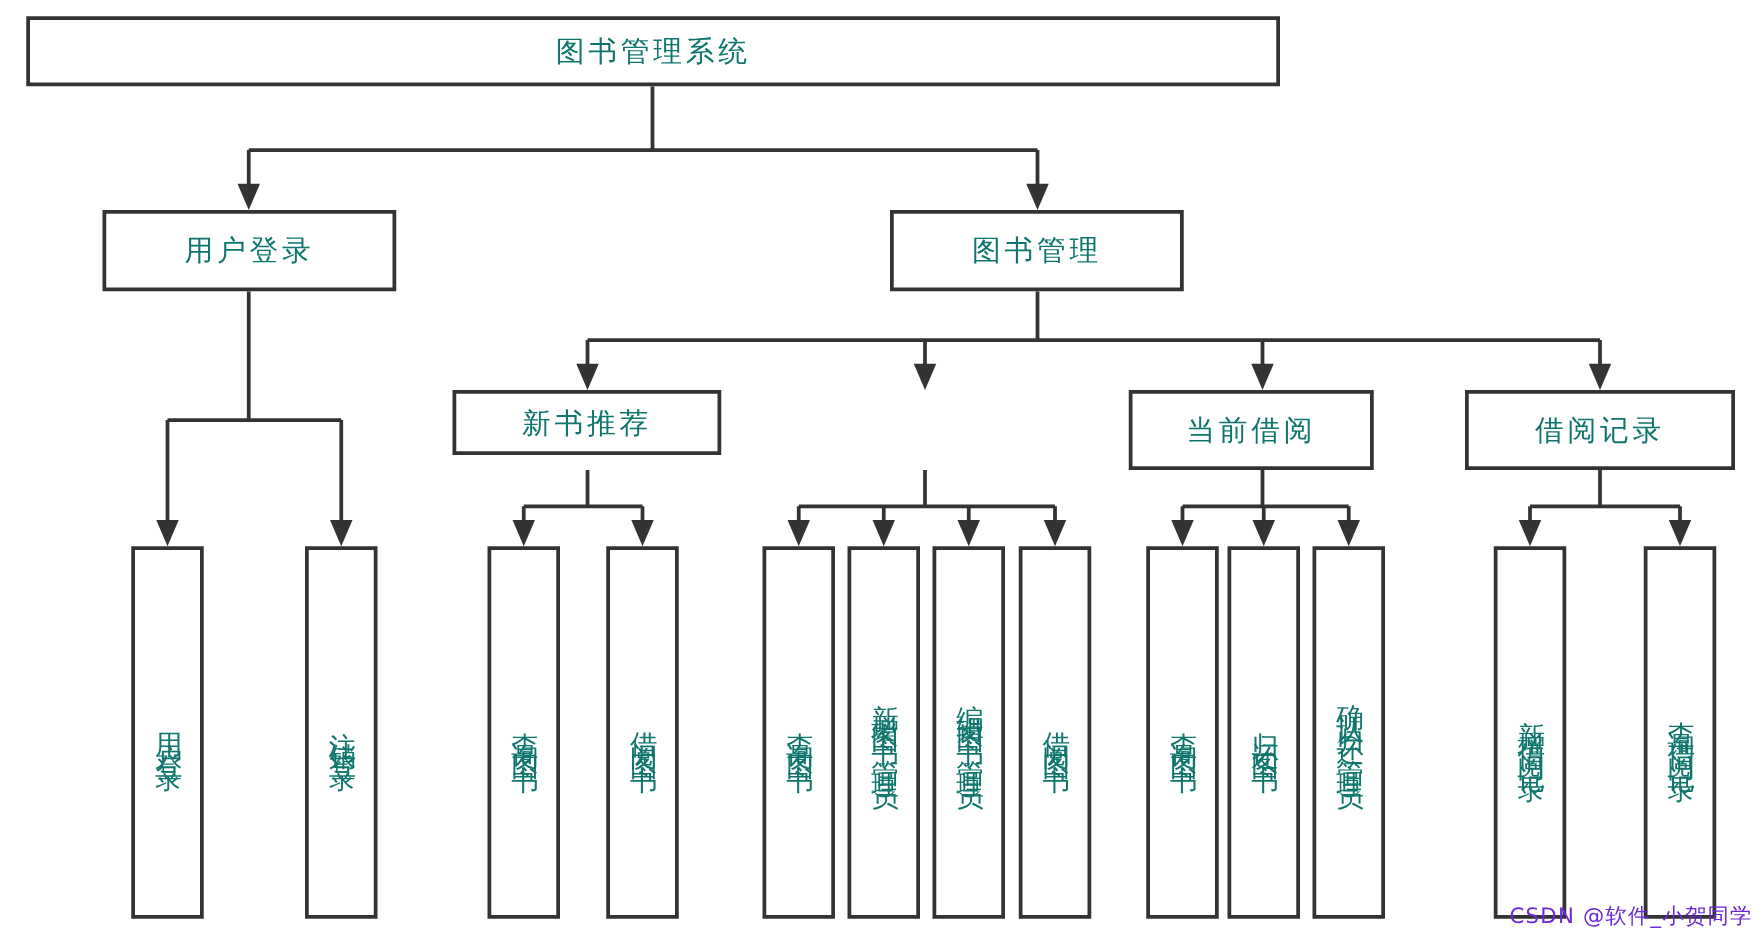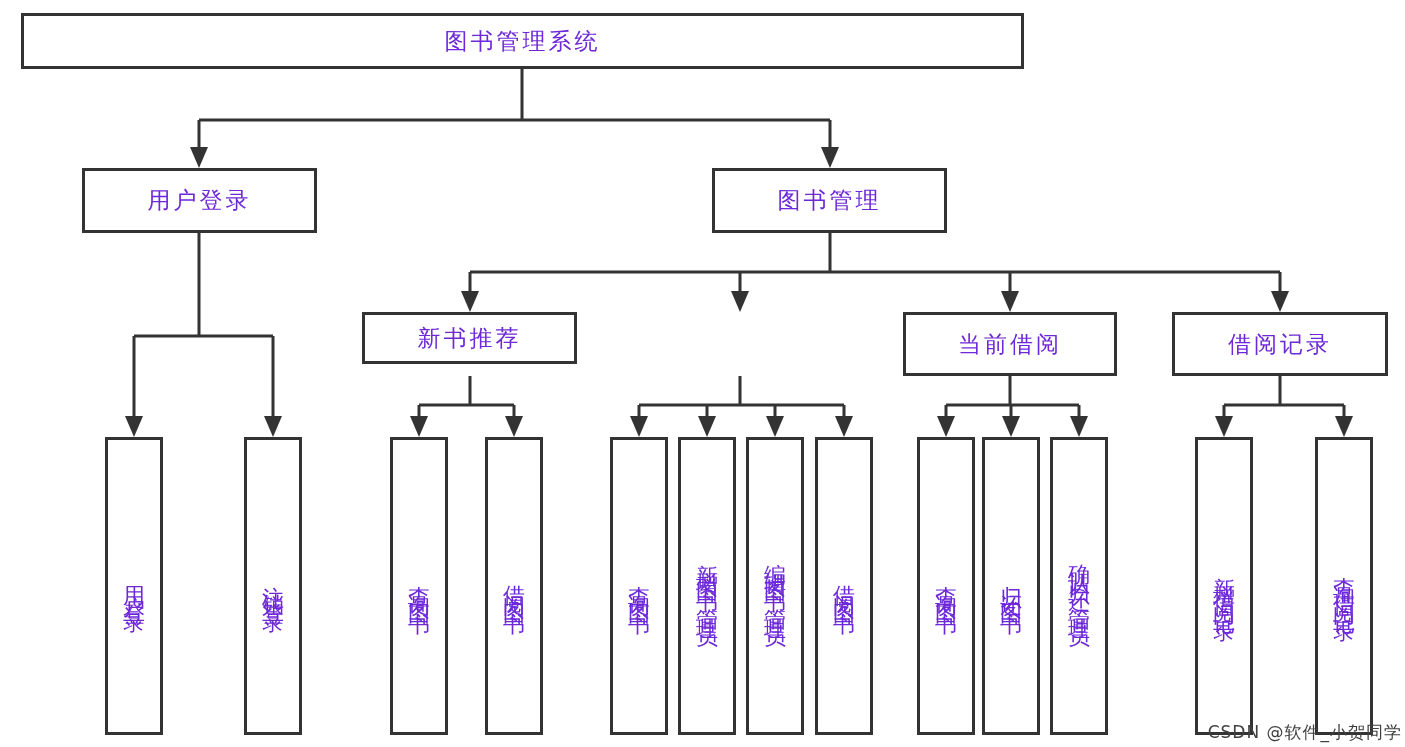--- a/index.html
+++ b/index.html
@@ -7,49 +7,49 @@
     position:relative; width:1405px; height:747px; background:#ffffff;
     font-family:"DejaVu Sans","Liberation Sans",sans-serif;
     overflow:hidden;
   }
   svg.connectors { position:absolute; left:0; top:0; pointer-events:none; }
 
   .box {
     position:absolute; box-sizing:border-box;
     border:3px solid #333333; background:#ffffff;
     display:flex; align-items:center; justify-content:center;
-    color:#6d28d9;
+    color:#0f766e;
   }
   .h-label { font-size:23px; letter-spacing:3px; white-space:nowrap; }
   .leaf .v-label {
     writing-mode:vertical-rl; text-orientation:mixed;
     font-size:22px; letter-spacing:9px; line-height:1; white-space:nowrap;
   }
 
   
   #box-root            { left:21px;   top:13px;  width:1003px; height:56px; }
   #box-user-login      { left:82px;   top:168px; width:235px;  height:65px; }
   #box-book-mgmt       { left:712px;  top:168px; width:235px;  height:65px; }
 
   #box-new-book        { left:362px;  top:312px; width:215px;  height:52px; }
   #box-book-borrow     { left:633px;  top:312px; width:215px;  height:64px; }
-  #box-current-borrow  { left:903px;  top:312px; width:214px;  height:64px; }
+  #box-current-borrow  { left:903px;  top:312px; width:196px;  height:64px; }
   #box-borrow-record   { left:1172px; top:312px; width:216px;  height:64px; }
 
   .leaf { top:437px; width:58px; height:298px; }
   #leaf-a1 { left:105px; }  #leaf-a2 { left:244px; }
   #leaf-b1 { left:390px; }  #leaf-b2 { left:485px; }
   #leaf-c1 { left:610px; }  #leaf-c2 { left:678px; }
   #leaf-c3 { left:746px; }  #leaf-c4 { left:815px; }
   #leaf-d1 { left:917px; }  #leaf-d2 { left:982px; }  #leaf-d3 { left:1050px; }
   #leaf-e1 { left:1195px; } #leaf-e2 { left:1315px; }
 
   .watermark {
     position:absolute; right:3px; bottom:3px;
-    color:#404040; font-size:17px; letter-spacing:1px; white-space:nowrap;
+    color:#6d28d9; font-size:17px; letter-spacing:1px; white-space:nowrap;
   }
 </style>
 </head>
 <body>
 
 <div class="canvas">
 
   <svg class="connectors" width="1405" height="747" viewBox="0 0 1405 747">
     <g stroke="#333333" stroke-width="3" fill="none">
 

